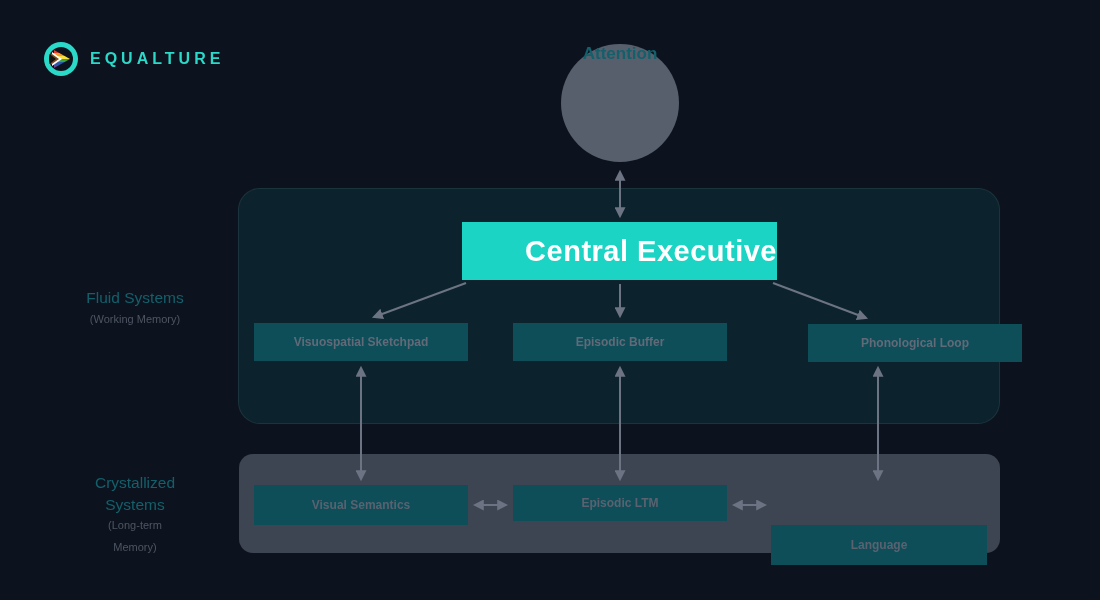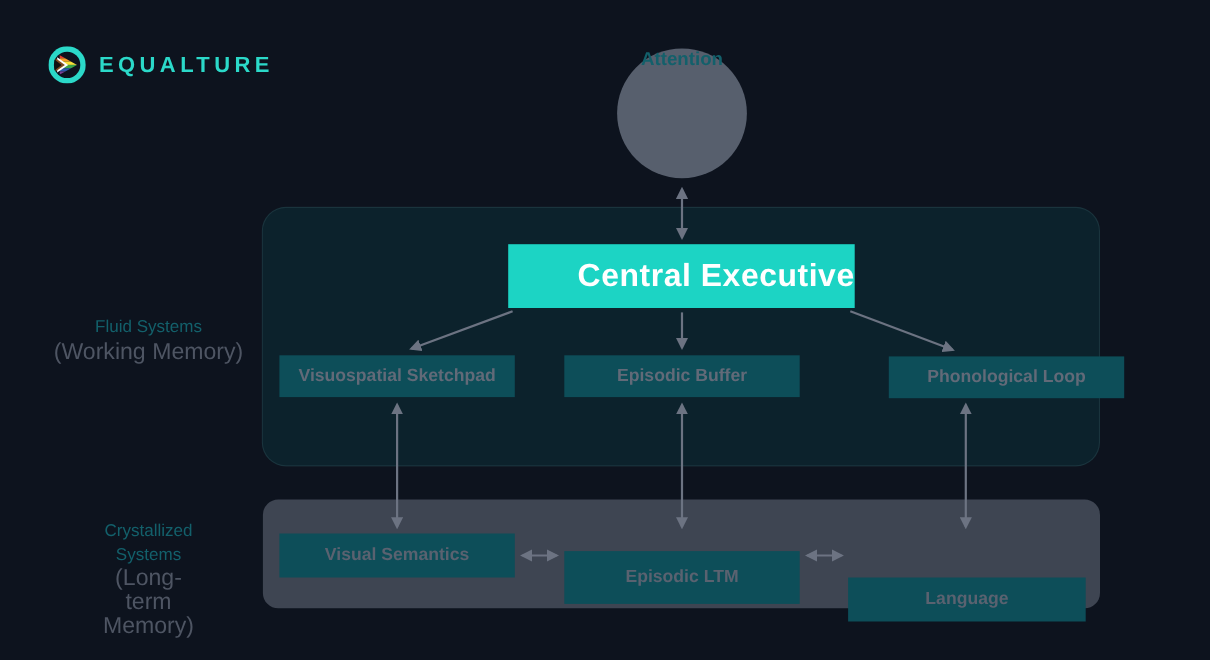--- a/index.html
+++ b/index.html
@@ -23,21 +23,21 @@
     font-family:"Liberation Sans","DejaVu Sans",sans-serif;
     position:relative;
   }
   .canvas{position:absolute;inset:0;width:1100px;height:600px;}
 
   
   .logo{position:absolute;left:44px;top:42px;display:flex;align-items:center;gap:12px;}
   .logo-icon{width:34px;height:34px;display:block;}
   .logo-text{
     color:var(--logo-teal);
-    font-size:20px;font-weight:bold;letter-spacing:4px;
+    font-size:16px;font-weight:bold;letter-spacing:4px;
   }
 
   
   .panel-fluid{
     position:absolute;left:238px;top:188px;width:762px;height:236px;
     background:var(--panel-fluid);
     border:1px solid rgba(110,160,170,0.14);
     border-radius:22px;
   }
   .panel-crystallized{
@@ -66,33 +66,33 @@
   .central-executive span{
     color:#ffffff;font-size:29px;font-weight:bold;letter-spacing:0.5px;
   }
 
   
   .node{
     position:absolute;height:38px;width:214px;
     background:var(--node-teal);
     display:flex;align-items:center;justify-content:center;
   }
-  .node span{color:var(--node-text);font-size:16px;font-weight:bold;}
+  .node span{color:var(--node-text);font-size:12px;font-weight:bold;}
   .node.dim span{color:var(--node-text-dim);}
   .node-vs{left:254px;top:323px;}
   .node-eb{left:513px;top:323px;}
   .node-pl{left:772px;top:324px;margin-left:36px;}
   .node-vsem{left:254px;top:485px;height:40px;text-align:center;}
-  .node-eltm{left:513px;top:501px;height:48px;}
+  .node-eltm{left:513px;top:485px;height:36px;}
   .node-lang{left:771px;top:485px;height:40px;width:216px;margin-top:40px;}
 
   
   .side-label{position:absolute;text-align:center;}
   .side-label .t{color:var(--label-teal);font-size:15.5px;font-weight:normal;line-height:21.5px;}
-  .side-label .s{color:var(--label-gray);font-size:21px;line-height:21.5px;}
+  .side-label .s{color:var(--label-gray);font-size:11px;line-height:21.5px;}
   .label-fluid{left:35px;top:287px;width:200px;}
   .label-cryst{left:55px;top:461px;width:160px;margin-top:11px;}
   .label-cryst .t{width:112px;margin:0 auto;}
   .label-cryst .s{width:96px;margin:0 auto;}
 
   
   .arrows{position:absolute;inset:0;width:1100px;height:600px;pointer-events:none;}
 </style>
 </head>
 <body>

